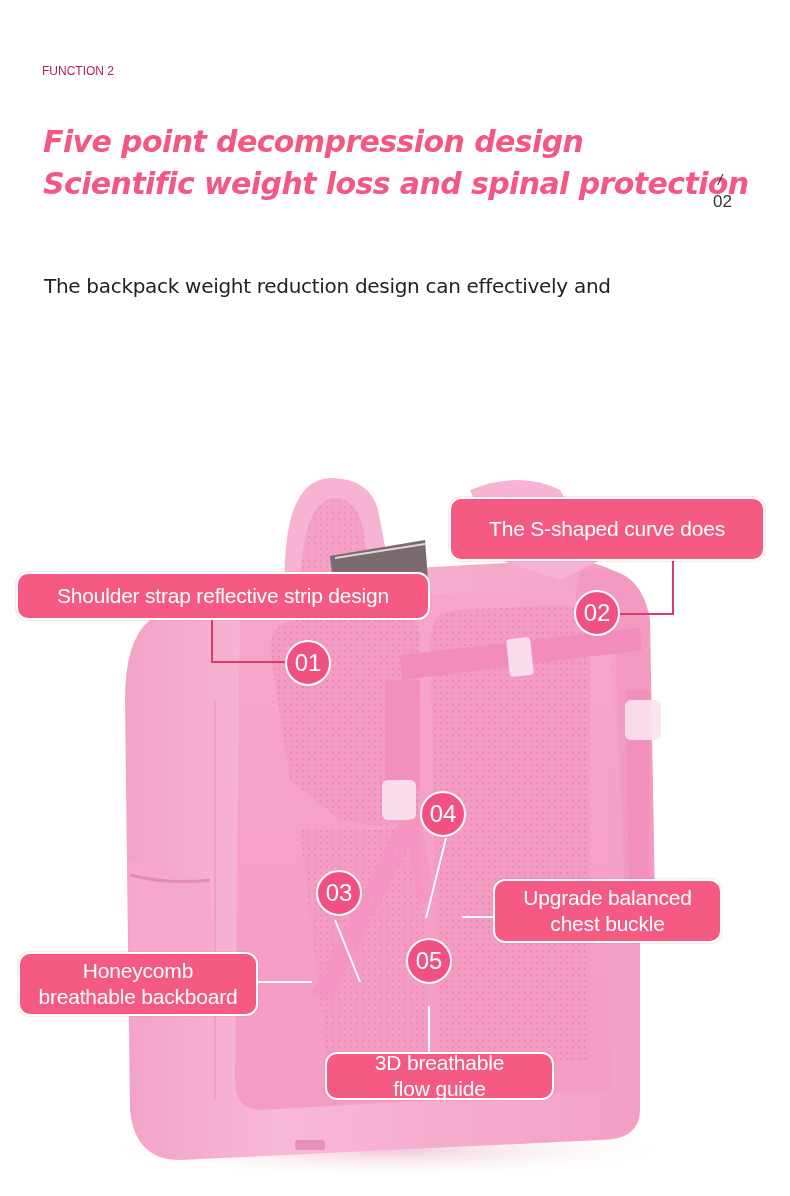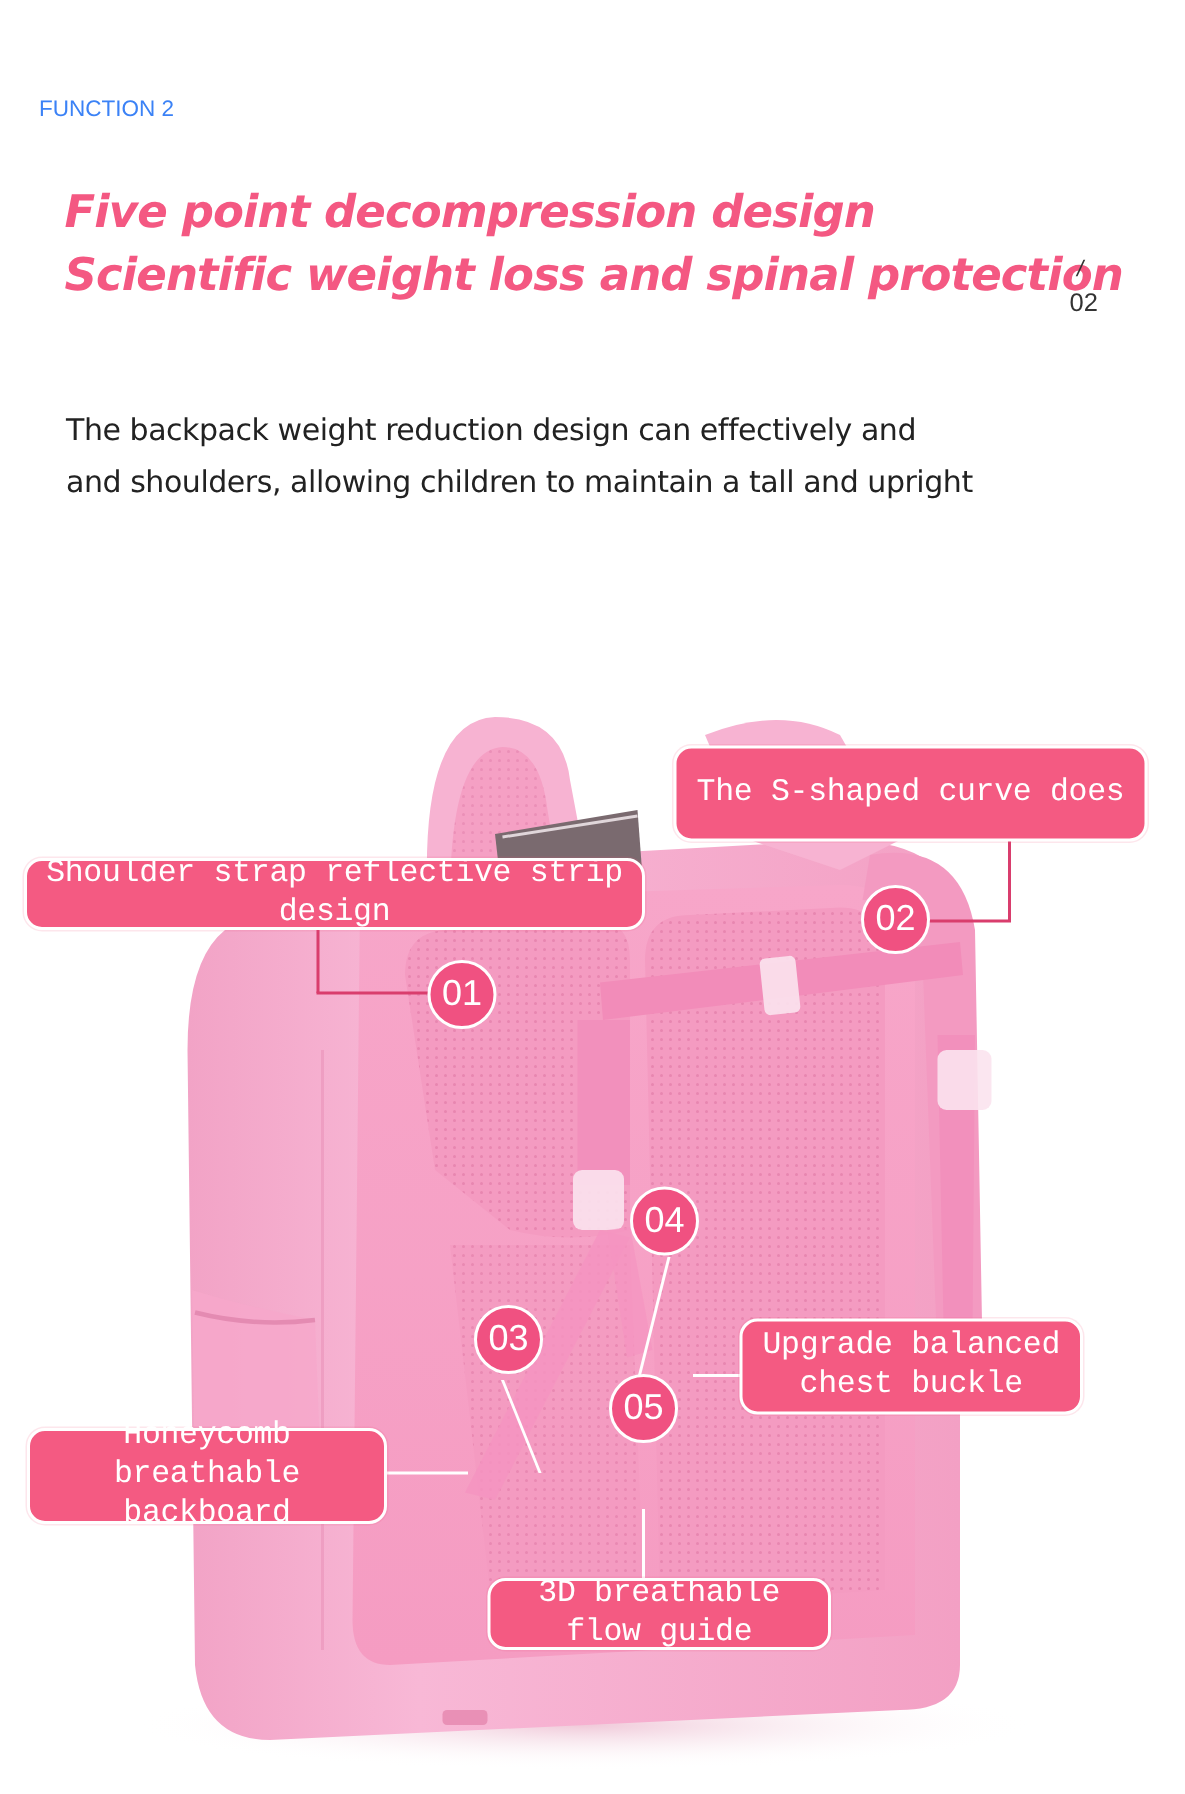--- a/index.html
+++ b/index.html
@@ -1,53 +1,52 @@
 <!DOCTYPE html>
 <html><head>
 <meta charset="utf-8">
 <style>
   * { margin:0; padding:0; box-sizing:border-box; }
   html, body { width:790px; height:1196px; background:#ffffff; overflow:hidden; }
   body { position:relative; font-family:"DejaVu Sans", "Liberation Sans", sans-serif; }
 
-  .eyebrow { position:absolute; left:26px; top:64px; font-size:15px; color:#3b82f6; letter-spacing:0px; font-family:"Liberation Sans", sans-serif; }
+  .eyebrow { position:absolute; left:42px; top:64px; font-size:12px; color:#be185d; letter-spacing:0px; font-family:"Liberation Sans", sans-serif; }
   .headline { position:absolute; left:43px; font-size:30px; font-weight:bold; color:#f45882; font-family:"DejaVu Sans", sans-serif; letter-spacing:-0.6px; white-space:nowrap;font-style:italic; }
   .h1 { top:124px; }
   .h2 { top:166px; }
   .page-marker { position:absolute; left:713px; top:172px; width:40px; color:#333; font-family:"Liberation Sans", sans-serif; }
   .page-marker .slash { display:block; font-size:15px; margin-left:5px; line-height:16px; font-style:italic; }
   .page-marker .num { display:block; font-size:17px; margin-top:4px; line-height:20px; }
 
   .body-text { position:absolute; left:44px; top:224px; width:700px; font-size:20px; line-height:35px; color:#222; font-family:"DejaVu Sans", sans-serif; letter-spacing:-0.3px;margin-top:45px; }
   .body-text span { display:block; white-space:nowrap; }
 
   
   .scene { position:absolute; left:0; top:440px; width:790px; height:756px; }
   .scene svg { position:absolute; left:0; top:0; }
 
   
-  .label { position:absolute; background:#f45a82; color:#fff; border:2px solid #fff; border-radius:12px; text-align:center; font-size:21px; line-height:26px; font-family:Liberation Mono, monospace; box-shadow:0 0 0 1px rgba(244,90,130,0.15); display:flex; flex-direction:column; justify-content:center; letter-spacing:-0.2px; }
+  .label { position:absolute; background:#f45a82; color:#fff; border:2px solid #fff; border-radius:12px; text-align:center; font-size:21px; line-height:26px; font-family:Liberation Sans, sans-serif; box-shadow:0 0 0 1px rgba(244,90,130,0.15); display:flex; flex-direction:column; justify-content:center; letter-spacing:-0.2px; }
   .badge { position:absolute; width:46px; height:46px; border-radius:50%; background:#f05181; border:2px solid #fff; color:#fff; font-size:24px; font-family:"Liberation Sans", sans-serif; text-align:center; line-height:42px; }
   .leader { position:absolute; background:#d93d6d; }
   .leader.w { background:#fff; }
 </style>
 </head>
 <body>
 
 <div class="eyebrow">FUNCTION 2</div>
 <div class="headline h1">Five point decompression design</div>
 <div class="headline h2">Scientific weight loss and spinal protection</div>
 <div class="page-marker">
   <span class="slash">/</span>
   <span class="num">02</span>
 </div>
 
 <div class="body-text">
   <span>The backpack weight reduction design can effectively and</span>
-  <span>and shoulders, allowing children to maintain a tall and upright</span>
 </div>
 
 <div class="scene">
   <svg width="790" height="756" viewBox="0 440 790 756">
     <defs>
       <linearGradient id="body" x1="0" x2="1" y1="0" y2="0">
         <stop offset="0" stop-color="#f2a3c6"></stop>
         <stop offset="0.3" stop-color="#f8b8d6"></stop>
         <stop offset="1" stop-color="#f3a0c4"></stop>
       </linearGradient>
@@ -116,21 +115,21 @@
   <div class="leader w" style="left:334px; top:480px; width:2px; height:62px; transform:skewX(22deg); transform-origin:top;"></div>
   <div class="leader w" style="left:252px; top:541px; width:60px; height:2px;"></div>
 
   <div class="leader w" style="left:428px; top:566px; width:2px; height:48px;"></div>
 </div>
 
 <div class="badge" style="left:285px; top:640px;">01</div>
 <div class="badge" style="left:574px; top:590px;">02</div>
 <div class="badge" style="left:316px; top:870px;text-align:center;">03</div>
 <div class="badge" style="left:420px; top:791px;">04</div>
-<div class="badge" style="left:406px; top:916px;">05</div>
+<div class="badge" style="left:406px; top:938px;">05</div>
 
 <div class="label" style="left:16px; top:572px; width:414px; height:48px;">
   <span>Shoulder strap reflective strip design</span>
 </div>
 <div class="label" style="left:449px; top:497px; width:316px; height:64px;">
   <span>The S-shaped curve does</span>
 </div>
 <div class="label" style="left:18px; top:952px; width:240px; height:64px;">
   <span>Honeycomb</span>
   <span>breathable backboard</span>

